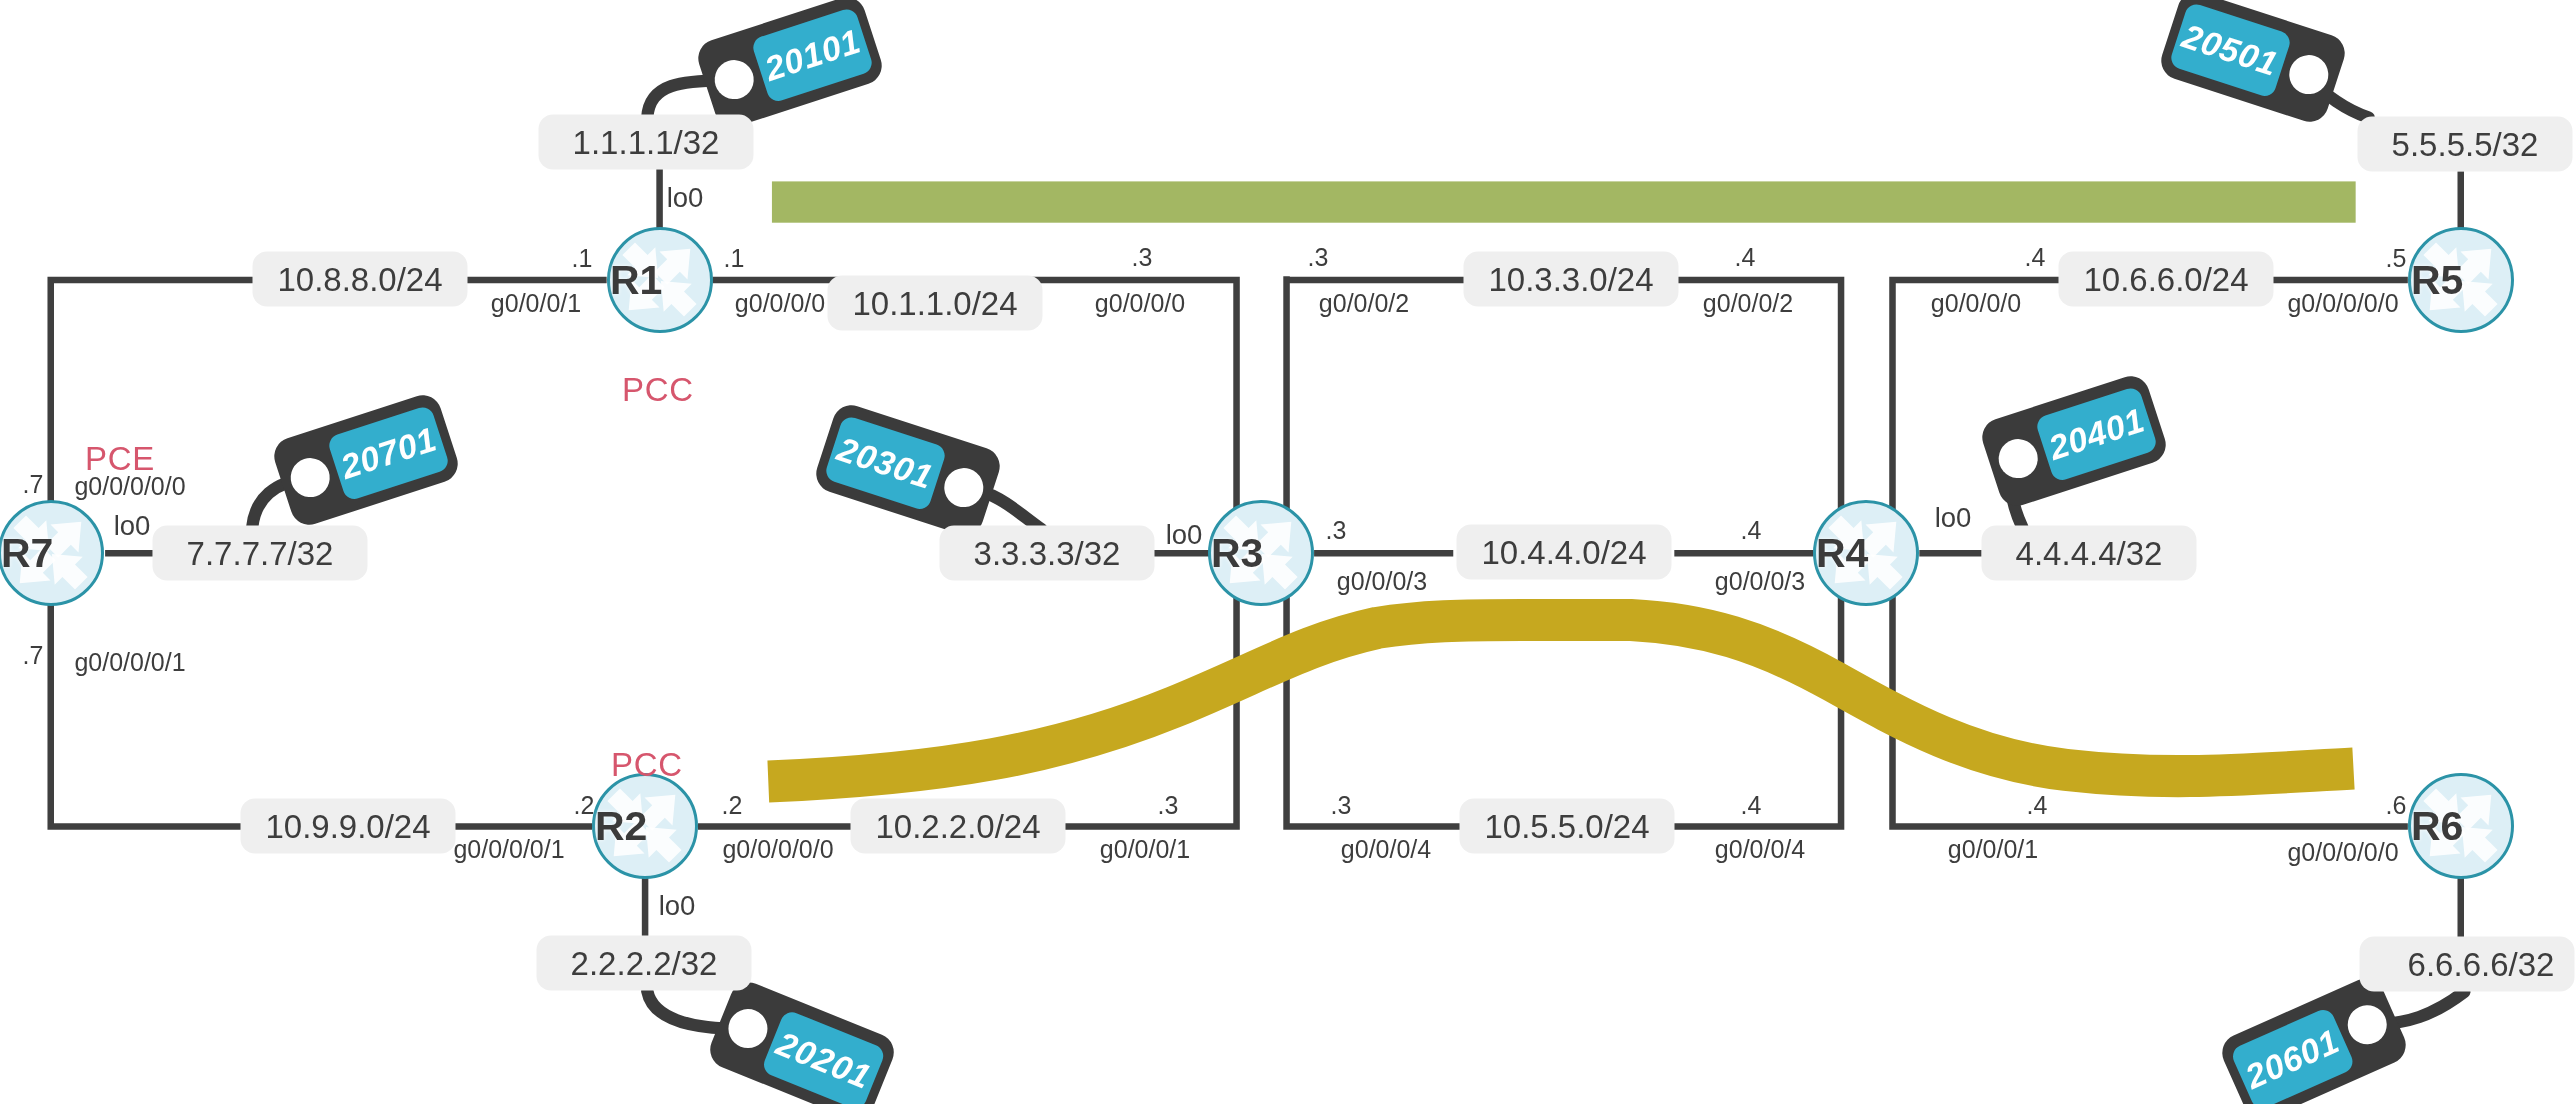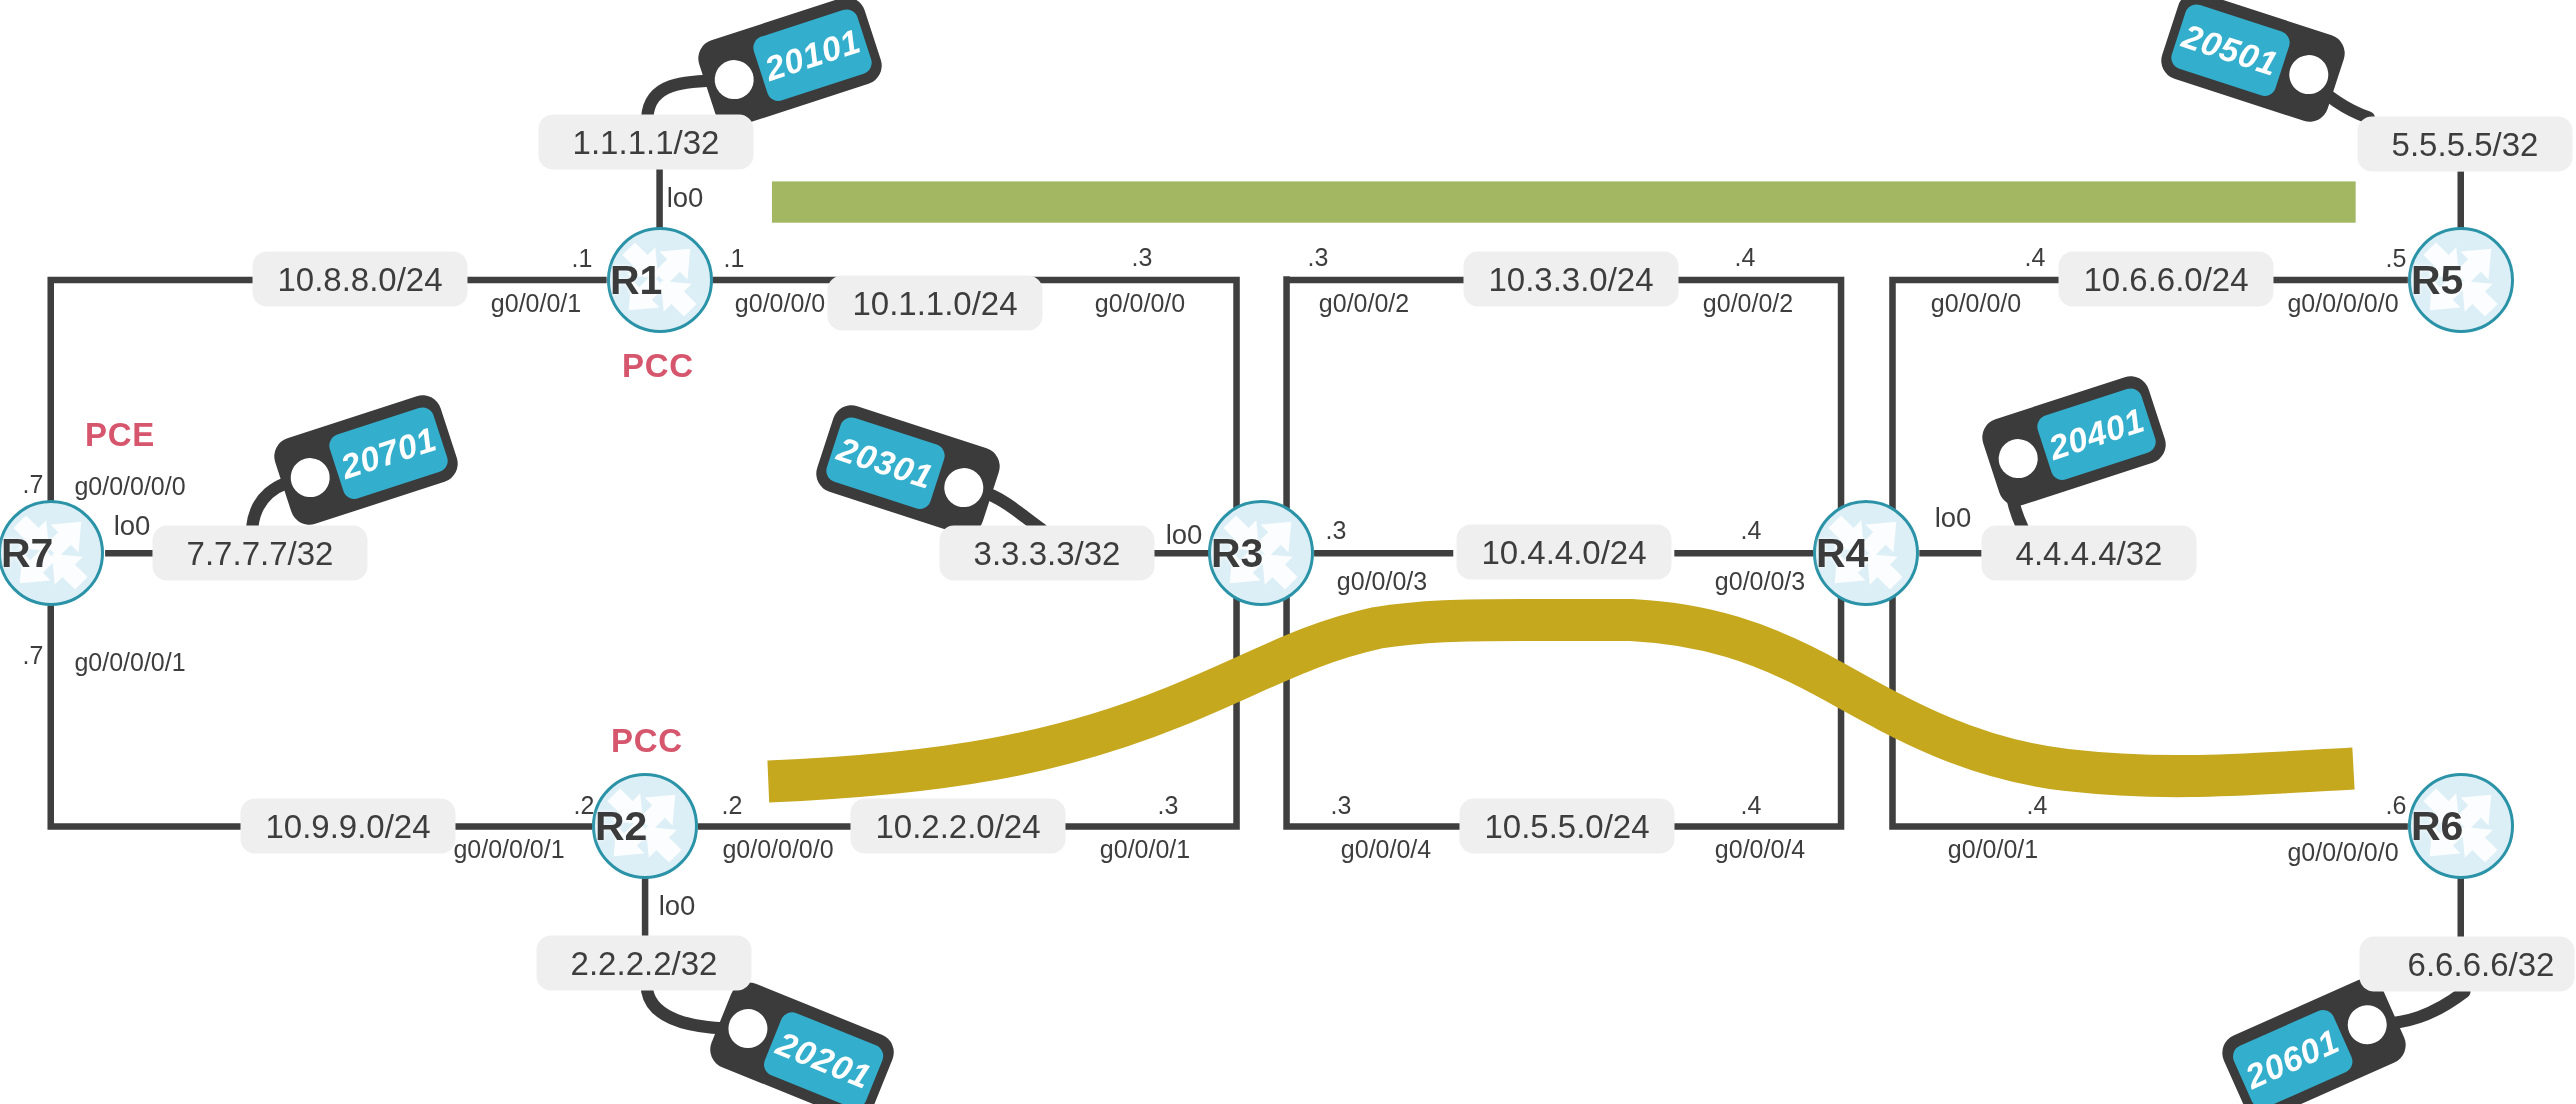--- a/index.html
+++ b/index.html
@@ -12,21 +12,21 @@
   *{margin:0;padding:0;box-sizing:border-box}
   html,body{font-family:"Liberation Sans","DejaVu Sans",sans-serif;background:var(--background);}
   .canvas{position:relative;width:2576px;height:1105px;background:var(--background);overflow:hidden;}
   .layer{position:absolute;left:0;top:0;width:2576px;height:1105px;}
 
   .pill{position:absolute;width:215px;height:55px;border-radius:14.5px;background:var(--pill-bg);
         color:var(--pill-text);font-size:33px;display:flex;align-items:center;justify-content:center;
         transform:translate(-50%,-50%);white-space:nowrap;}
   .lbl{position:absolute;color:var(--pill-text);font-size:25px;transform:translate(-50%,-50%);white-space:nowrap;}
   .lo0{position:absolute;color:var(--pill-text);font-size:27.5px;transform:translate(-50%,-50%);}
-  .role{position:absolute;color:var(--accent-red);font-size:33px;font-weight:bold;transform:translate(-50%,-50%);letter-spacing:0.7px;}
+  .role{position:absolute;color:var(--accent-red);font-size:33px;font-weight:normal;transform:translate(-50%,-50%);letter-spacing:0.7px;margin-top:24px;}
 
   .router{position:absolute;width:106px;height:106px;border-radius:50%;background:var(--router-fill);
           border:3.6px solid var(--router-border);transform:translate(-50%,-50%);
           display:flex;align-items:center;}
   .router .ric{position:absolute;left:0;top:0;width:99px;height:99px;}
   .router .rname{position:relative;color:var(--router-text);font-size:41px;font-weight:bold;z-index:2;
                  text-shadow:0 0 4.3px rgba(255,255,255,.8);}
 
   .tag{position:absolute;width:174px;height:90px;transform:translate(-50%,-50%);}
   .tag .tag-body{position:absolute;left:0;top:0;width:174px;height:90px;border-radius:19px;background:var(--tag-body);}

